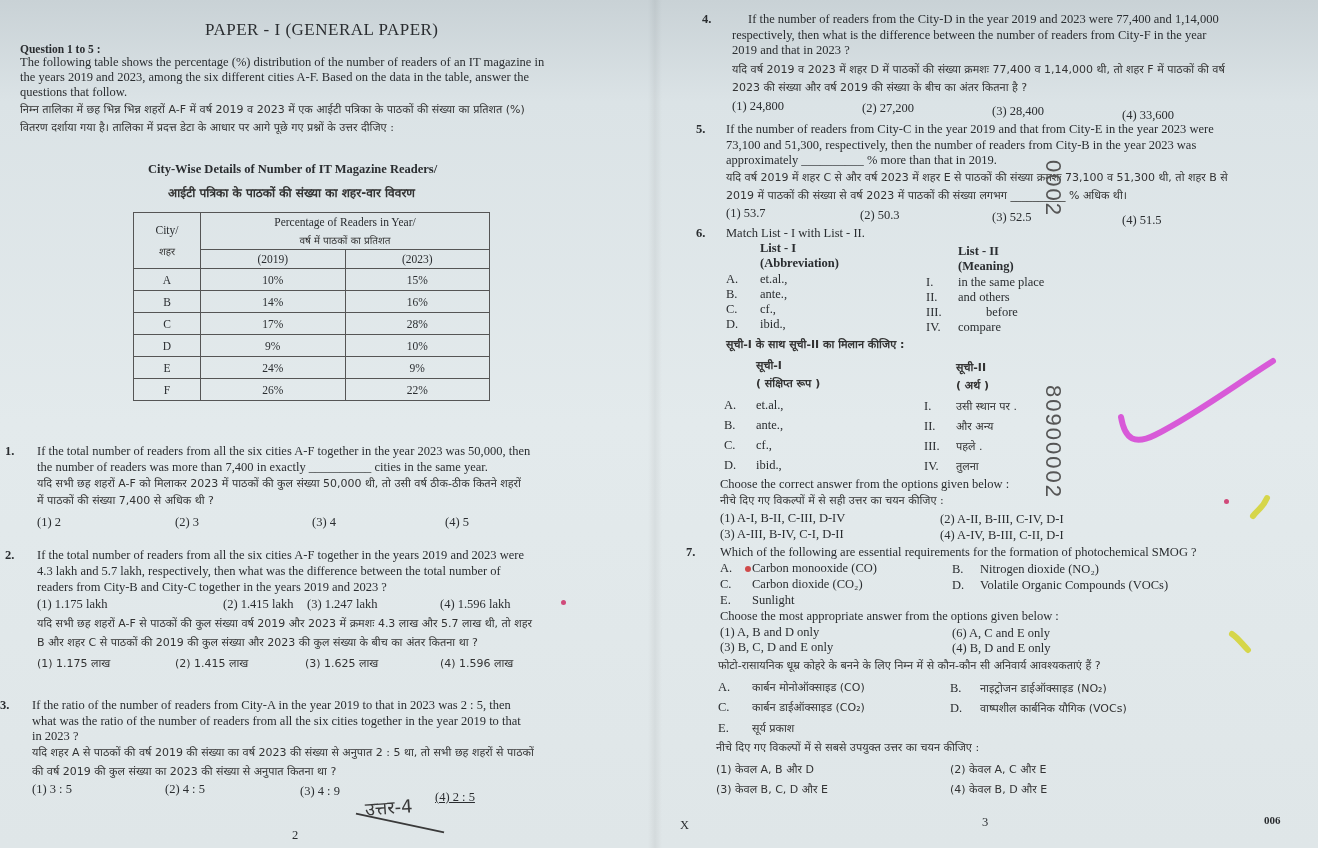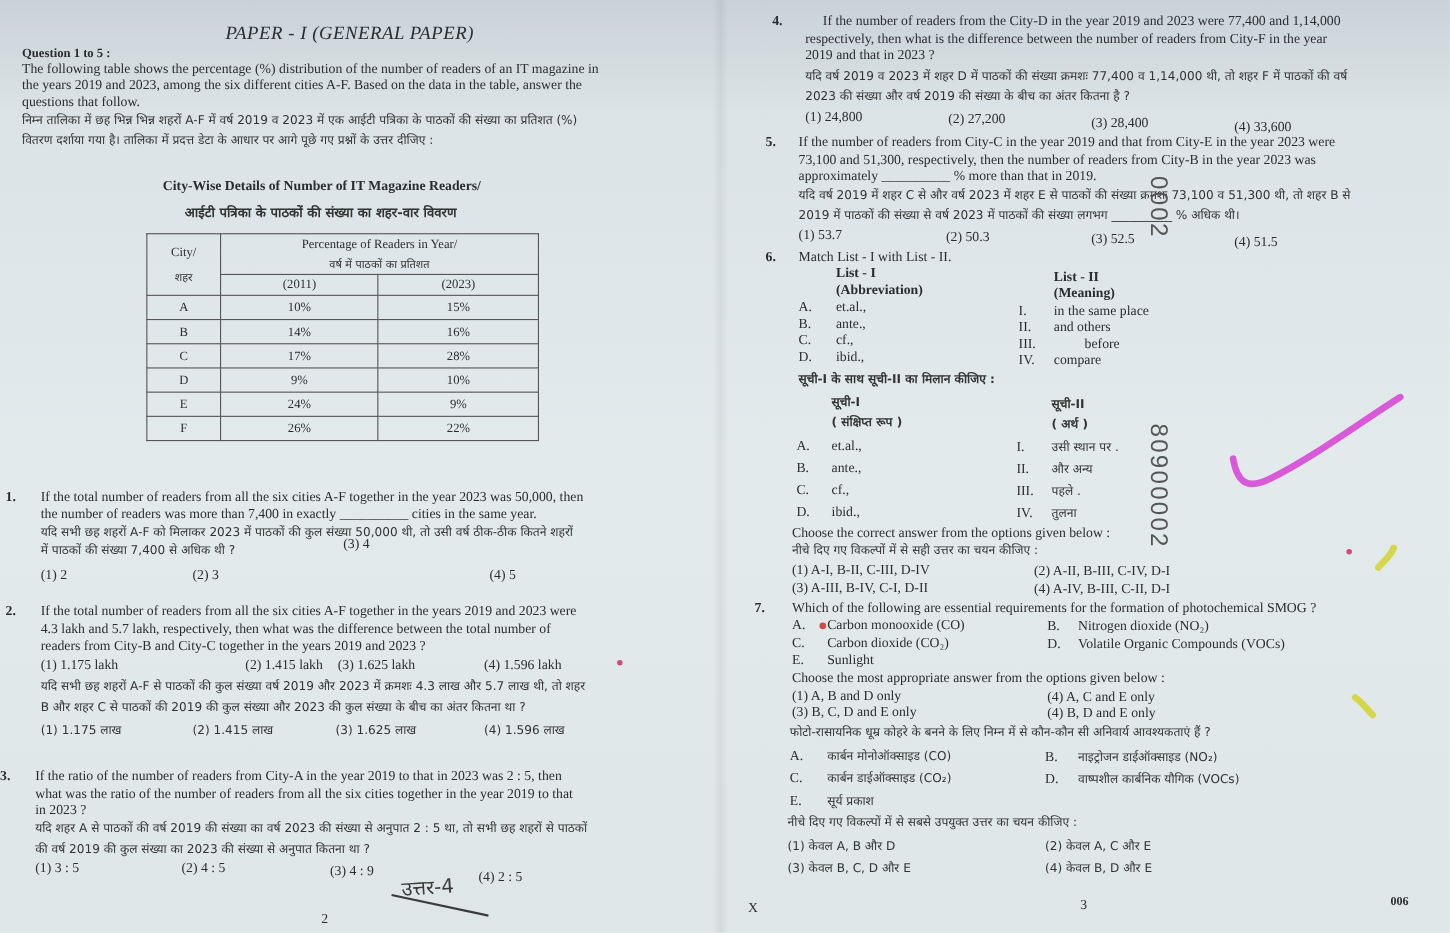--- a/index.html
+++ b/index.html
@@ -23,21 +23,21 @@
   .check {
     position:absolute; left:1115px; top:355px; width:170px; height:100px;
   }
   .stamp { position:absolute; font-family:"Liberation Sans", sans-serif; color:#555; font-size:22px; letter-spacing:2px; }
   .vert { writing-mode:vertical-rl; }
 </style>
 </head>
 <body>
 
 <div class="page left">
-  <div class="t title" style="left:205px;top:22px;font-style:italic;">PAPER - I (GENERAL PAPER)</div>
+  <div class="t title" style="left:205px;top:22px;">PAPER - I (GENERAL PAPER)</div>
   <div class="t bold" style="left:20px;top:42px;font-size:11.5px;">Question 1 to 5 :</div>
   <div class="t" style="left:20px;top:55px;">The following table shows the percentage (%) distribution of the number of readers of an IT magazine in</div>
   <div class="t" style="left:20px;top:70px;">the years 2019 and 2023, among the six different cities A-F.  Based on the data in the table, answer the</div>
   <div class="t" style="left:20px;top:85px;">questions that follow.</div>
   <div class="t hindi" style="left:20px;top:102px;">निम्न तालिका में छह भिन्न भिन्न शहरों A-F में वर्ष 2019 व 2023 में एक आईटी पत्रिका के पाठकों की संख्या का प्रतिशत (%)</div>
   <div class="t hindi" style="left:20px;top:120px;">वितरण दर्शाया गया है। तालिका में प्रदत्त डेटा के आधार पर आगे पूछे गए प्रश्नों के उत्तर दीजिए :</div>
 
   <div class="t bold" style="left:148px;top:162px;font-size:12.5px;">City-Wise Details of Number of IT Magazine Readers/</div>
   <div class="t hindi bold" style="left:168px;top:186px;font-size:12px;">आईटी पत्रिका के पाठकों की संख्या का शहर-वार विवरण</div>
 
@@ -47,21 +47,21 @@
       <td rowspan="3" style="width:66px;">
         <div>City/</div>
         <div class="hindi" style="font-size:10px;margin-top:8px;">शहर</div>
       </td>
       <td colspan="2" class="h" style="border-bottom:none;">Percentage of Readers in Year/</td>
     </tr>
     <tr>
           <td colspan="2" class="h hindi" style="font-size:10px;border-top:none;">वर्ष में पाठकों का प्रतिशत</td>
         </tr>
     <tr>
-      <td class="h">(2011)</td>
+      <td class="h">(2019)</td>
       <td class="h">(2023)</td>
     </tr>
     <tr>
           <td>A</td>
           <td>10%</td>
           <td>15%</td>
         </tr>
     <tr>
           <td>B</td>
           <td>14%</td>
@@ -91,52 +91,52 @@
     </table>
 
   <div>
     <div class="t bold" style="left:5px;top:444px;">1.</div>
     <div class="t" style="left:37px;top:444px;">If the total number of readers from all the six cities A-F together in the year 2023 was 50,000, then</div>
     <div class="t" style="left:37px;top:460px;">the number of readers was more than 7,400 in exactly __________ cities in the same year.</div>
     <div class="t hindi" style="left:37px;top:476px;">यदि सभी छह शहरों A-F को मिलाकर 2023 में पाठकों की कुल संख्या 50,000 थी, तो उसी वर्ष ठीक-ठीक कितने शहरों</div>
     <div class="t hindi" style="left:37px;top:493px;">में पाठकों की संख्या 7,400 से अधिक थी ?</div>
     <div class="t" style="left:37px;top:515px;">(1)   2</div>
     <div class="t" style="left:175px;top:515px;">(2)   3</div>
-    <div class="t" style="left:312px;top:487px;text-align:right;">(3)   4</div>
+    <div class="t" style="left:312px;top:515px;text-align:right;">(3)   4</div>
     <div class="t" style="left:445px;top:515px;">(4)   5</div>
   </div>
 
   <div>
     <div class="t bold" style="left:5px;top:548px;">2.</div>
     <div class="t" style="left:37px;top:548px;">If the total number of readers from all the six cities A-F together in the years 2019 and 2023 were</div>
     <div class="t" style="left:37px;top:564px;">4.3 lakh and 5.7 lakh, respectively, then what was the difference between the total number of</div>
     <div class="t" style="left:37px;top:580px;">readers from City-B and City-C together in the years 2019 and 2023 ?</div>
     <div class="t" style="left:37px;top:597px;">(1)   1.175 lakh</div>
     <div class="t" style="left:175px;top:597px;margin-left:48px;">(2)   1.415 lakh</div>
-    <div class="t" style="left:307px;top:597px;">(3)   1.625 lakh</div>
+    <div class="t" style="left:307px;top:597px;">(3)   1.247 lakh</div>
     <div class="t" style="left:440px;top:597px;">(4)   1.596 lakh</div>
     <div class="t hindi" style="left:37px;top:616px;">यदि सभी छह शहरों A-F से पाठकों की कुल संख्या वर्ष 2019 और 2023 में क्रमशः 4.3 लाख और 5.7 लाख थी, तो शहर</div>
     <div class="t hindi" style="left:37px;top:635px;">B और शहर C से पाठकों की 2019 की कुल संख्या और 2023 की कुल संख्या के बीच का अंतर कितना था ?</div>
     <div class="t hindi" style="left:37px;top:656px;">(1)   1.175 लाख</div>
     <div class="t hindi" style="left:175px;top:656px;">(2)   1.415 लाख</div>
     <div class="t hindi" style="left:305px;top:656px;text-align:right;">(3)   1.625 लाख</div>
     <div class="t hindi" style="left:440px;top:656px;">(4)   1.596 लाख</div>
   </div>
 
   <div>
     <div class="t bold" style="left:0px;top:698px;">3.</div>
     <div class="t" style="left:32px;top:698px;">If the ratio of the number of readers from City-A in the year 2019 to that in 2023 was 2 : 5, then</div>
     <div class="t" style="left:32px;top:714px;">what was the ratio of the number of readers from all the six cities together in the year 2019 to that</div>
     <div class="t" style="left:32px;top:729px;">in 2023 ?</div>
     <div class="t hindi" style="left:32px;top:745px;">यदि शहर A से पाठकों की वर्ष 2019 की संख्या का वर्ष 2023 की संख्या से अनुपात 2 : 5 था, तो सभी छह शहरों से पाठकों</div>
     <div class="t hindi" style="left:32px;top:764px;">की वर्ष 2019 की कुल संख्या का 2023 की संख्या से अनुपात कितना था ?</div>
     <div class="t" style="left:32px;top:782px;">(1)   3 : 5</div>
     <div class="t" style="left:165px;top:782px;">(2)   4 : 5</div>
     <div class="t" style="left:300px;top:784px;">(3)   4 : 9</div>
-    <div class="t" style="left:435px;top:790px;">(4)   2 : 5</div>
+    <div class="t" style="left:435px;top:790px;text-decoration:underline;">(4)   2 : 5</div>
   </div>
 
   <div class="t" style="left:292px;top:828px;">2</div>
   <div class="t" style="left:365px;top:800px;font-family:'DejaVu Sans',sans-serif;font-size:18px;color:#3a3a3a;transform:rotate(-4deg);">उत्तर-4</div>
   <div style="position:absolute;left:355px;top:822px;width:90px;height:2px;background:#3a3a3a;transform:rotate(12deg);"></div>
 </div>
 
 <div style="position:absolute;left:648px;top:0;width:14px;height:848px;background:linear-gradient(90deg,rgba(0,0,0,0),rgba(0,0,0,0.05),rgba(0,0,0,0));"></div>
 
 <div class="page right">
@@ -231,21 +231,21 @@
     <div class="t" style="left:292px;top:562px;">B.</div>
     <div class="t" style="left:320px;top:562px;">Nitrogen dioxide (NO₂)</div>
     <div class="t" style="left:60px;top:577px;">C.</div>
     <div class="t" style="left:92px;top:577px;">Carbon dioxide (CO₂)</div>
     <div class="t" style="left:292px;top:578px;">D.</div>
     <div class="t" style="left:320px;top:578px;">Volatile Organic Compounds (VOCs)</div>
     <div class="t" style="left:60px;top:593px;">E.</div>
     <div class="t" style="left:92px;top:593px;">Sunlight</div>
     <div class="t" style="left:60px;top:609px;">Choose the most appropriate answer from the options given below :</div>
     <div class="t" style="left:60px;top:625px;">(1)   A, B and D only</div>
-    <div class="t" style="left:292px;top:626px;">(4)   A, C and E only</div>
+    <div class="t" style="left:292px;top:626px;">(6)   A, C and E only</div>
     <div class="t" style="left:60px;top:640px;">(3)   B, C, D and E only</div>
     <div class="t" style="left:292px;top:641px;">(4)   B, D and E only</div>
 
     <div class="t hindi" style="left:58px;top:658px;">फोटो-रासायनिक धूम्र कोहरे के बनने के लिए निम्न में से कौन-कौन सी अनिवार्य आवश्यकताएं हैं ?</div>
     <div class="t" style="left:58px;top:680px;">A.</div>
     <div class="t hindi" style="left:92px;top:680px;">कार्बन मोनोऑक्साइड (CO)</div>
     <div class="t" style="left:290px;top:681px;">B.</div>
     <div class="t hindi" style="left:320px;top:681px;">नाइट्रोजन डाईऑक्साइड (NO₂)</div>
     <div class="t" style="left:58px;top:700px;">C.</div>
     <div class="t hindi" style="left:92px;top:700px;">कार्बन डाईऑक्साइड (CO₂)</div>

